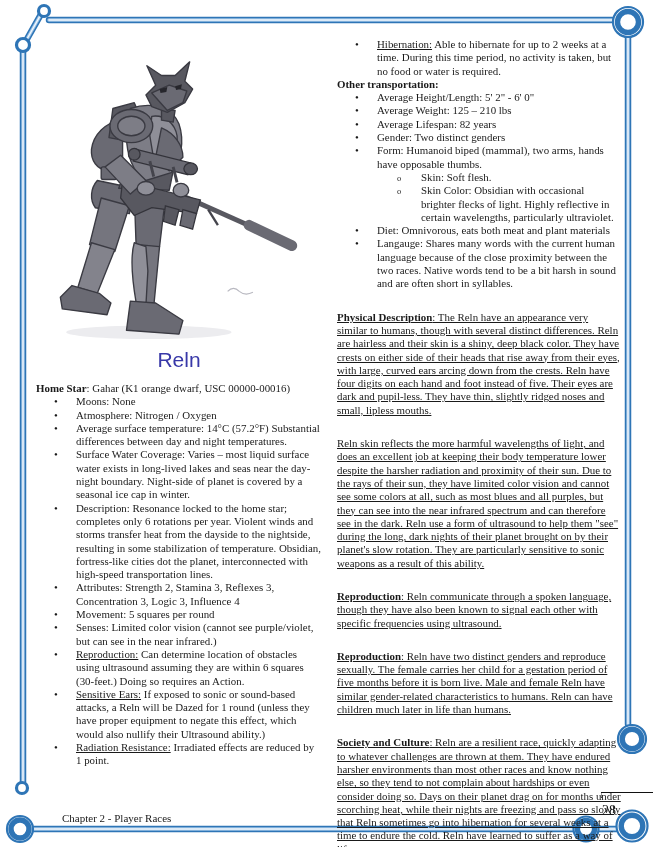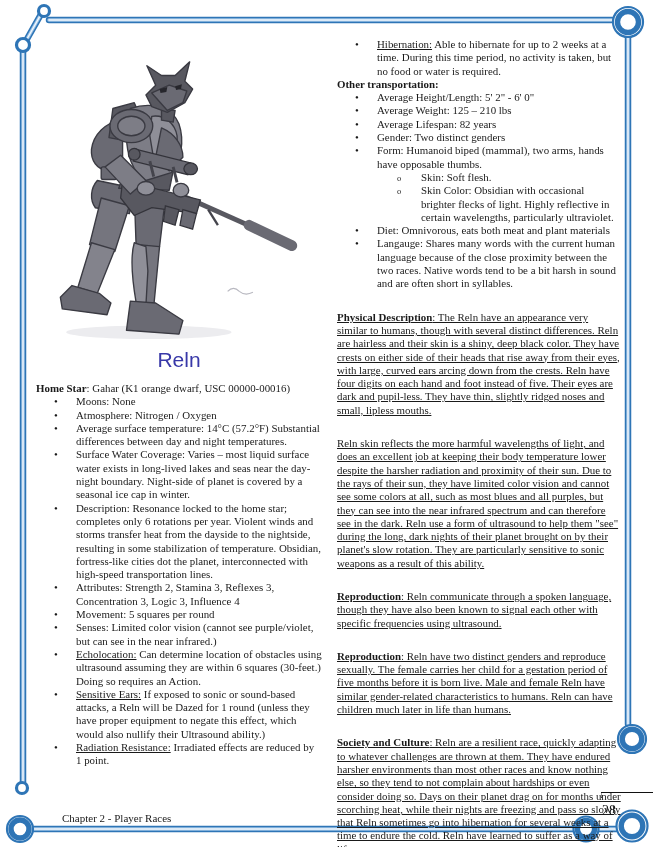--- a/index.html
+++ b/index.html
@@ -161,21 +161,21 @@
     <div id="left-blocks" class="textblocks" style="margin-top:8px;">
         <div class="blk field"><span class="b">Home Star</span>: Gahar (K1 orange dwarf, USC 00000-00016)</div>
         <div class="blk bullet lvl1"><span class="marker">•</span>Moons: None</div>
         <div class="blk bullet lvl1"><span class="marker">•</span>Atmosphere: Nitrogen / Oxygen</div>
         <div class="blk bullet lvl1"><span class="marker">•</span>Average surface temperature: 14°C (57.2°F) Substantial differences between day and night temperatures.</div>
         <div class="blk bullet lvl1"><span class="marker">•</span>Surface Water Coverage: Varies – most liquid surface water exists in long-lived lakes and seas near the day-night boundary. Night-side of planet is covered by a seasonal ice cap in winter.</div>
         <div class="blk bullet lvl1"><span class="marker">•</span>Description: Resonance locked to the home star; completes only 6 rotations per year. Violent winds and storms transfer heat from the dayside to the nightside, resulting in some stabilization of temperature. Obsidian, fortress-like cities dot the planet, interconnected with high-speed transportation lines.</div>
         <div class="blk bullet lvl1"><span class="marker">•</span>Attributes: Strength 2, Stamina 3, Reflexes 3, Concentration 3, Logic 3, Influence 4</div>
         <div class="blk bullet lvl1"><span class="marker">•</span>Movement: 5 squares per round</div>
         <div class="blk bullet lvl1"><span class="marker">•</span>Senses: Limited color vision (cannot see purple/violet, but can see in the near infrared.)</div>
-        <div class="blk bullet lvl1"><span class="marker">•</span><span class="u">Echolocation:</span> Can determine location of obstacles using ultrasound assuming they are within 6 squares (30-feet.) Doing so requires an Action.</div>
+        <div class="blk bullet lvl1"><span class="marker">•</span><span class="u">Reproduction:</span> Can determine location of obstacles using ultrasound assuming they are within 6 squares (30-feet.) Doing so requires an Action.</div>
         <div class="blk bullet lvl1"><span class="marker">•</span><span class="u">Sensitive Ears:</span> If exposed to sonic or sound-based attacks, a Reln will be Dazed for 1 round (unless they have proper equipment to negate this effect, which would also nullify their Ultrasound ability.)</div>
         <div class="blk bullet lvl1"><span class="marker">•</span><span class="u">Radiation Resistance:</span> Irradiated effects are reduced by 1 point.</div>
       </div>
   </div>
 
   <div class="col-right">
     <div id="right-blocks" class="textblocks">
         <div class="blk bullet lvl1"><span class="marker">•</span><span class="u">Hibernation:</span> Able to hibernate for up to 2 weeks at a time. During this time period, no activity is taken, but no food or water is required.</div>
         <div class="blk heading">Other transportation:</div>
         <div class="blk bullet lvl1"><span class="marker">•</span>Average Height/Length: 5' 2" - 6' 0"</div>

